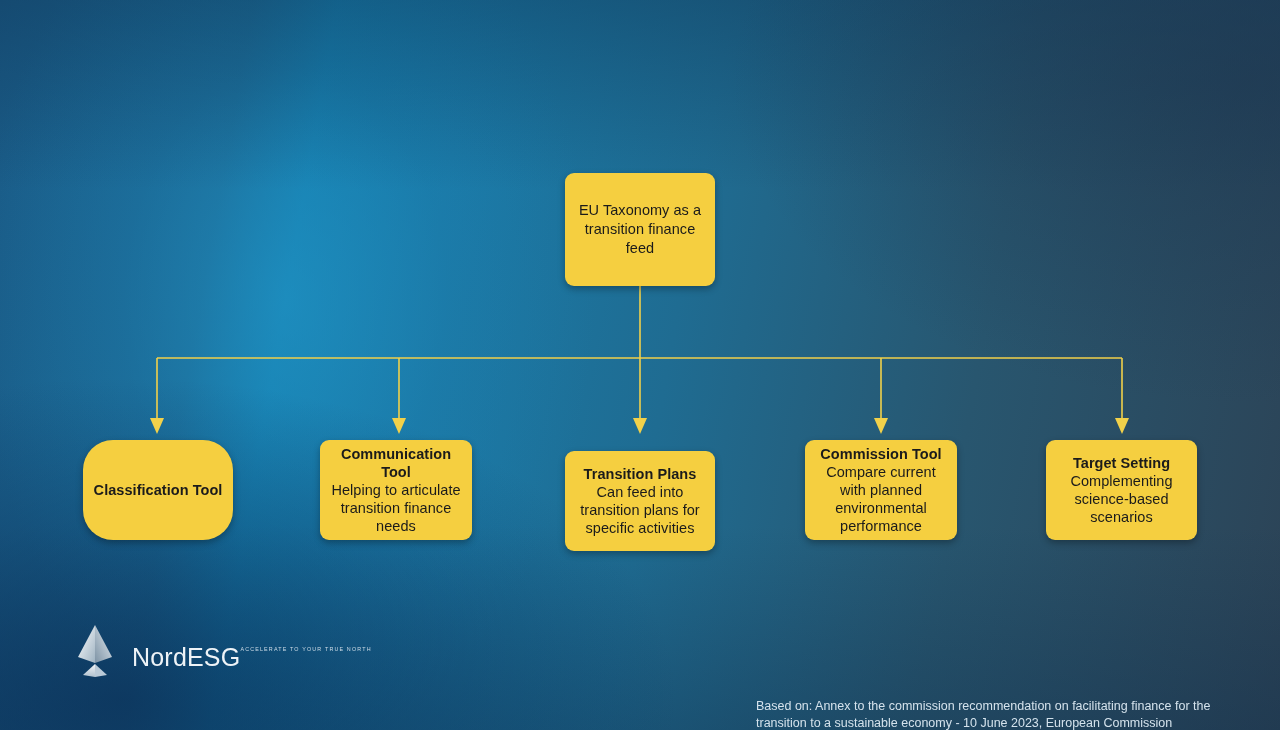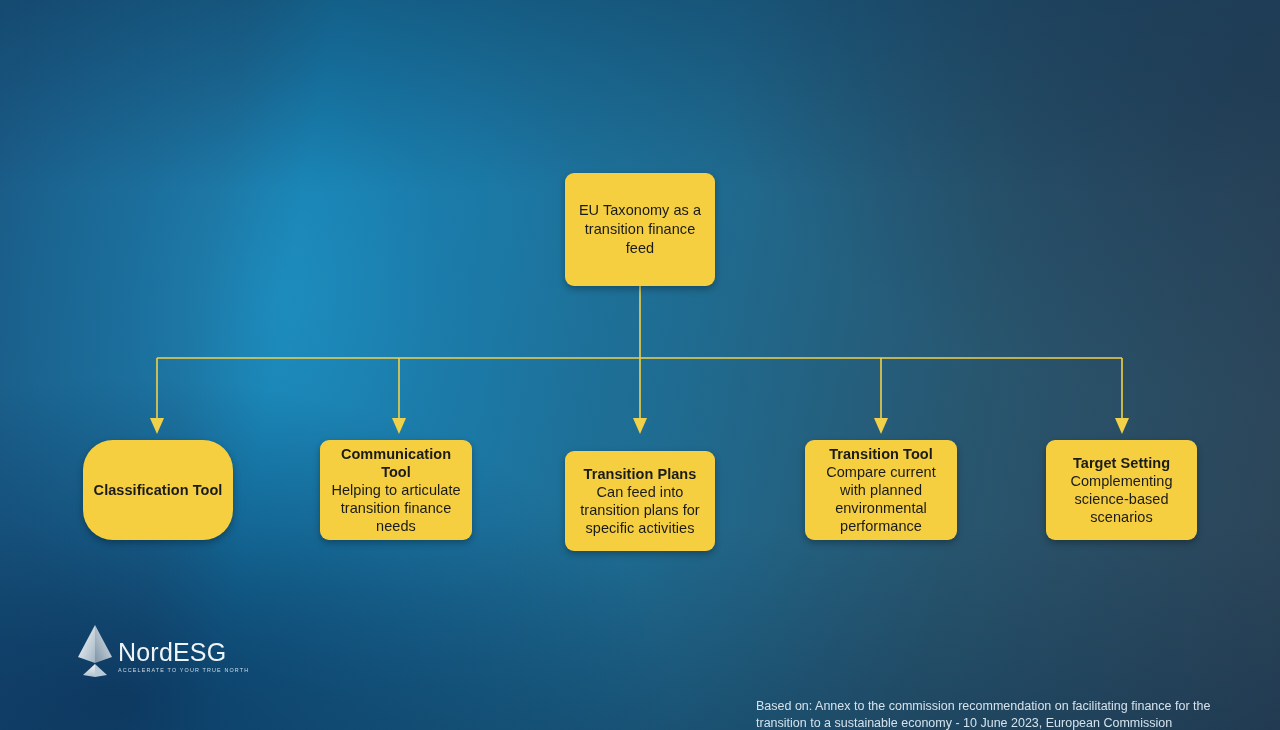--- a/index.html
+++ b/index.html
@@ -88,23 +88,23 @@
     left: 74px;
     top: 620px;
     width: 180px;
     height: 62px;
     display: flex;
     align-items: center;
   }
   #logo .mark { width: 42px; height: 56px; flex: 0 0 auto; }
   #logo .wordwrap {
     display: flex;
-    flex-direction: column;
+    flex-direction: row;
     justify-content: space-between;
-    margin-left: 2px;
+    margin-left: 16px;
     padding-top: 12px;
   }
   #logo .word {
     color: #eef3f7;
     font-size: 25px;
     line-height: 26px;
     letter-spacing: 0.2px;
   }
   #logo .tag {
     color: #cfdde8;
@@ -170,21 +170,21 @@
     <div class="title">Communication Tool</div>
     <div class="desc">Helping to articulate transition finance needs</div>
   </div>
 
   <div class="node" id="node-2">
     <div class="title">Transition Plans</div>
     <div class="desc">Can feed into transition plans for specific activities</div>
   </div>
 
   <div class="node" id="node-3">
-    <div class="title">Transition Tool</div>
+    <div class="title">Commission Tool</div>
     <div class="desc">Compare current with planned environmental performance</div>
   </div>
 
   <div class="node" id="node-4">
     <div class="title">Target Setting</div>
     <div class="desc">Complementing science-based scenarios</div>
   </div>
 
   <div id="logo">
     <svg class="mark" viewBox="0 0 42 56">

